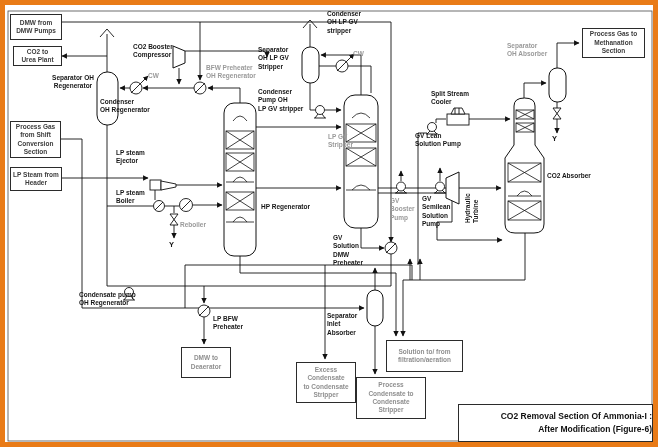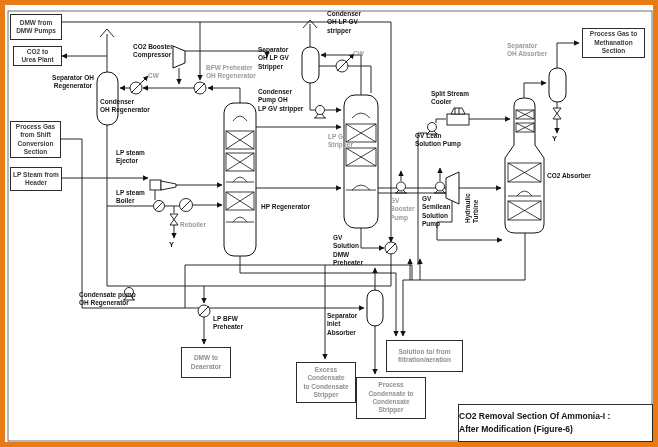--- a/index.html
+++ b/index.html
@@ -7,21 +7,21 @@
           font-family:"Liberation Sans",sans-serif;}
   #pfd-svg{position:absolute;left:0;top:0;}
   .lbl{position:absolute;font:bold 6.5px/1.3 "Liberation Sans",sans-serif;color:#161616;
        white-space:pre-line;z-index:3;}
   .gray{color:#9a9a9a;}
   .iobox{position:absolute;border:1px solid #2b2b2b;background:#fff;display:flex;align-items:center;
          justify-content:center;text-align:center;font:bold 6.5px/1.3 "Liberation Sans",sans-serif;
          color:#3c3c3c;white-space:pre-line;z-index:2;}
   .iobox.graytext{color:#8f8f8f;}
   .titlebox{position:absolute;left:458px;top:404px;width:193px;height:36px;border:1px solid #2b2b2b;
-            background:#fff;display:flex;flex-direction:column;align-items:flex-start;justify-content:center;
+            background:#fff;display:flex;flex-direction:column;align-items:flex-end;justify-content:center;
             z-index:4;}
   .titlebox span{display:block;font:bold 8.5px/1.5 "Liberation Sans",sans-serif;color:#111;text-align:center;}
   .ymark{position:absolute;font:bold 7.5px "Liberation Sans",sans-serif;color:#161616;z-index:3;}
   .vlabel{transform:rotate(-90deg);transform-origin:0 0;}
 </style>
 </head>
 <body>
 
 <div id="canvas">
 

